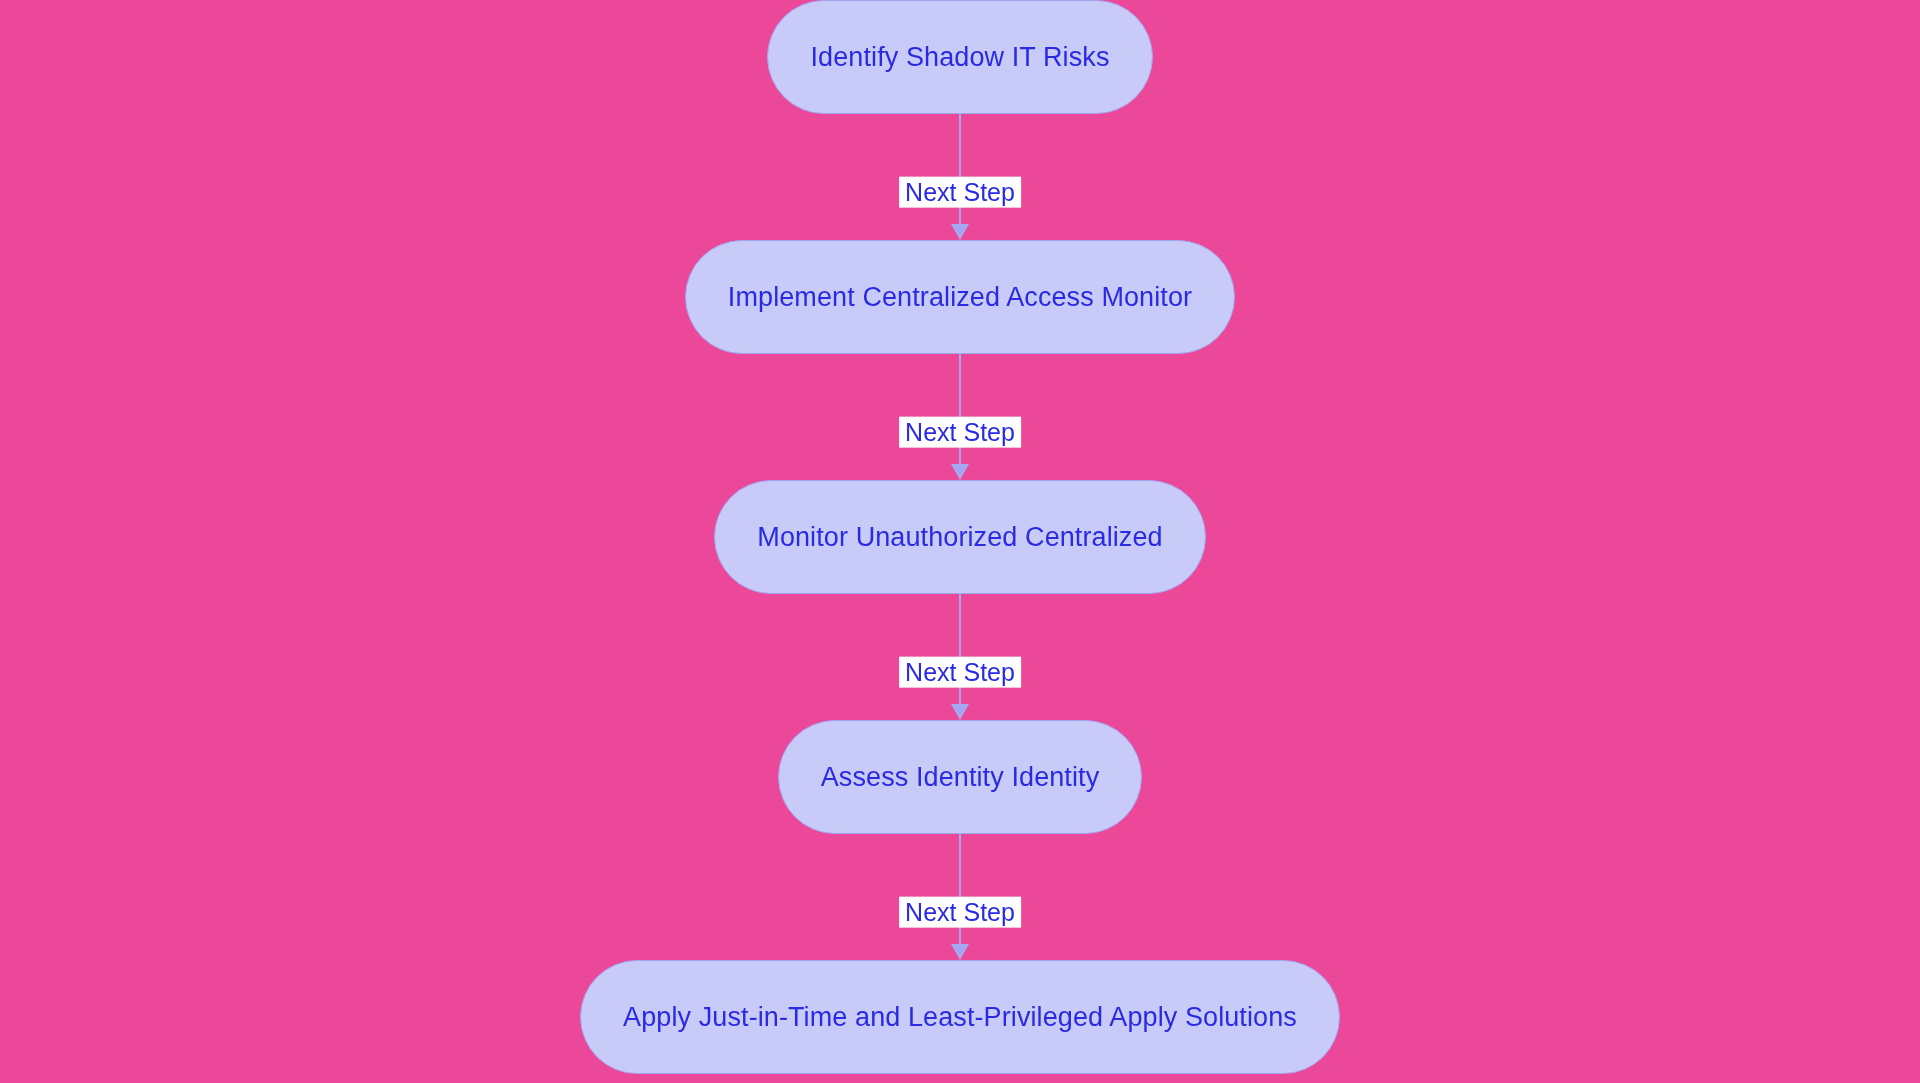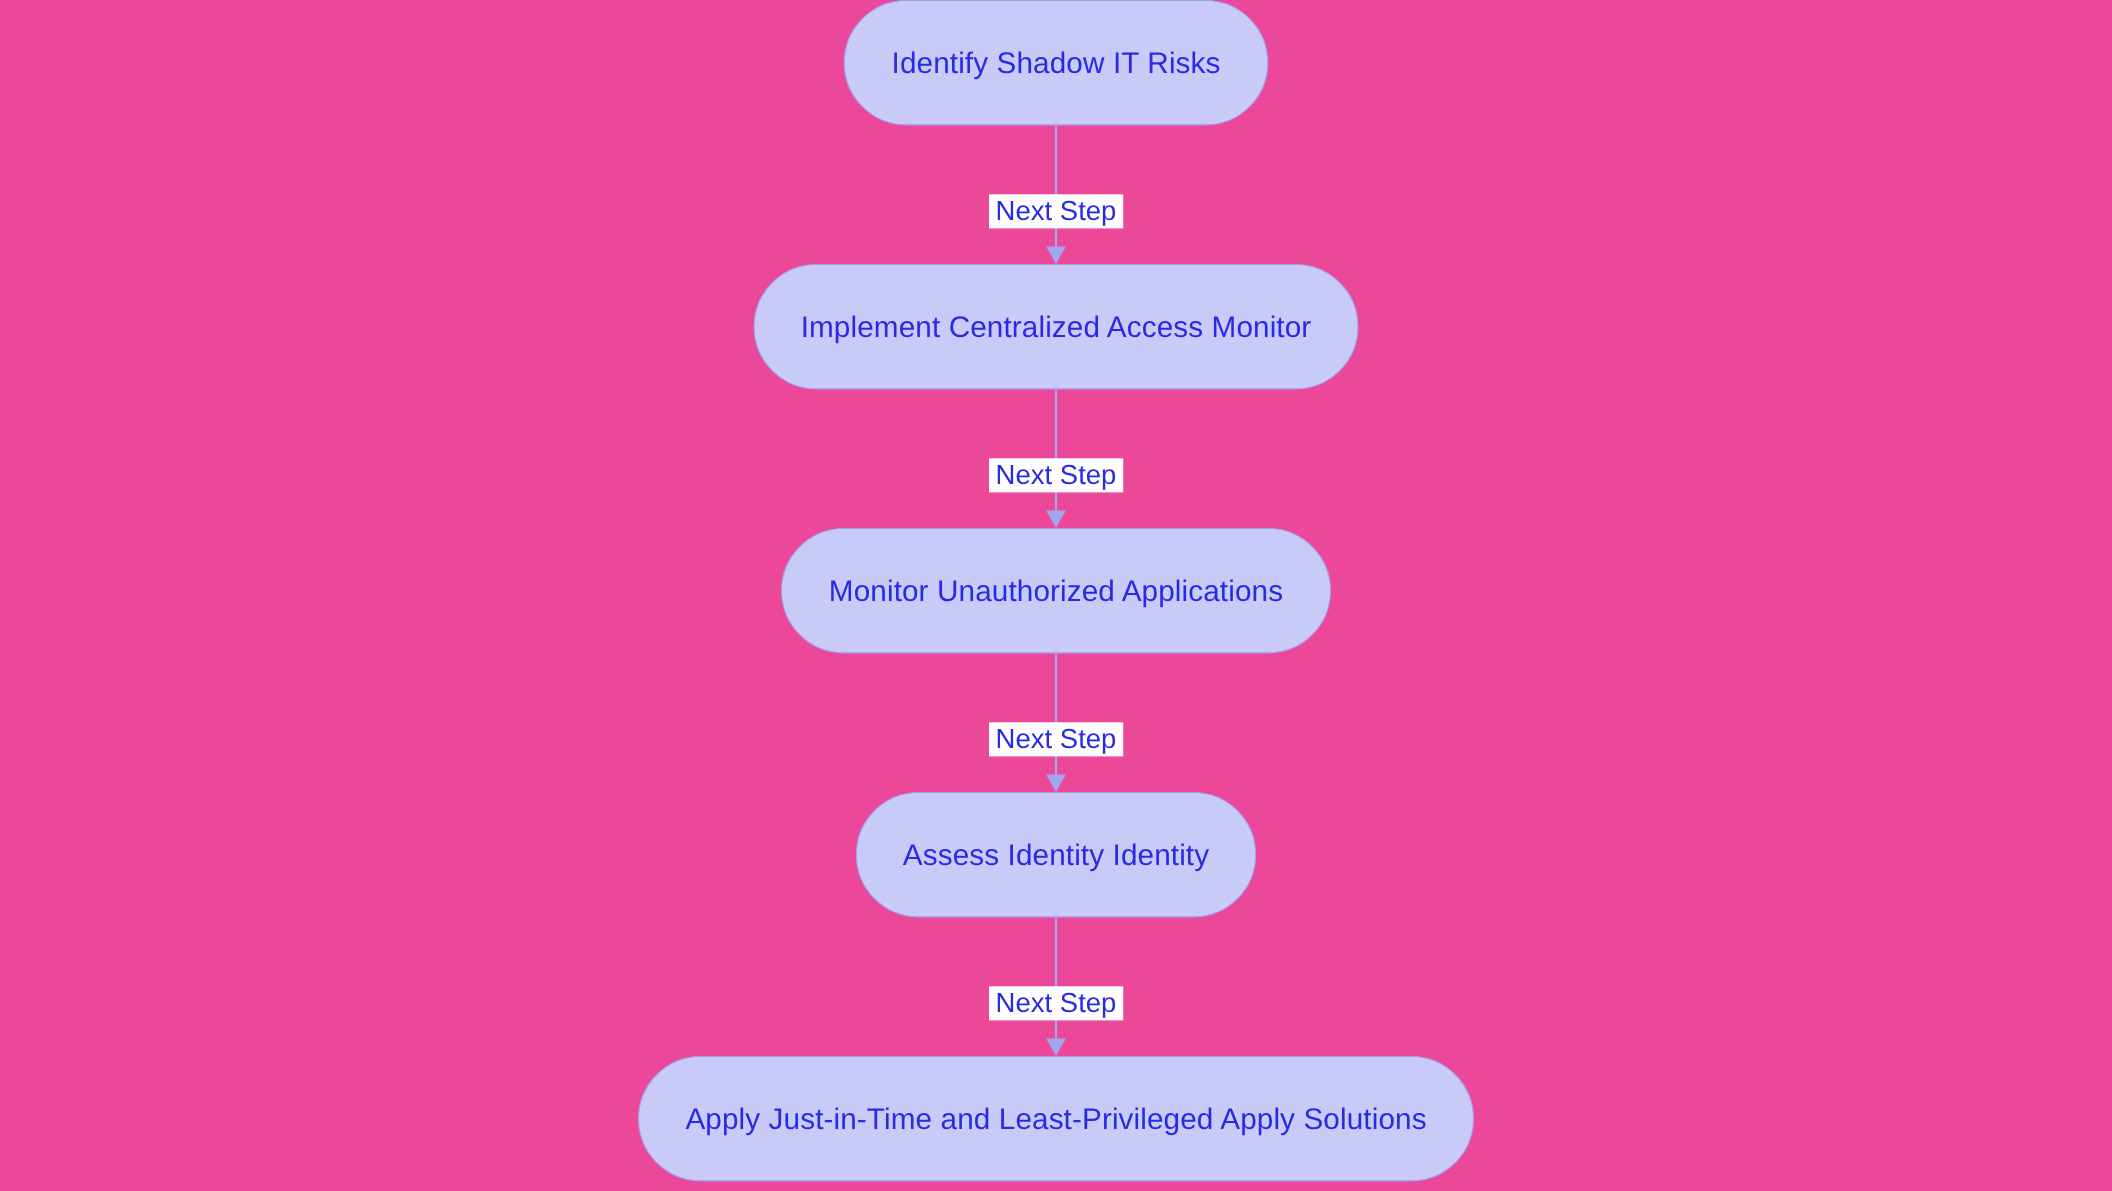--- a/index.html
+++ b/index.html
@@ -118,21 +118,21 @@
       <span>Implement Centralized Access Monitor</span>
     </div>
 
     <div class="connector">
       <div class="connector-line"></div>
       <div class="connector-arrow"></div>
       <div class="connector-label">Next Step</div>
     </div>
 
     <div class="node">
-      <span>Monitor Unauthorized Applications</span>
+      <span>Monitor Unauthorized Centralized</span>
     </div>
 
     <div class="connector">
       <div class="connector-line"></div>
       <div class="connector-arrow"></div>
       <div class="connector-label">Next Step</div>
     </div>
 
     <div class="node">
       <span>Assess Identity Identity</span>

